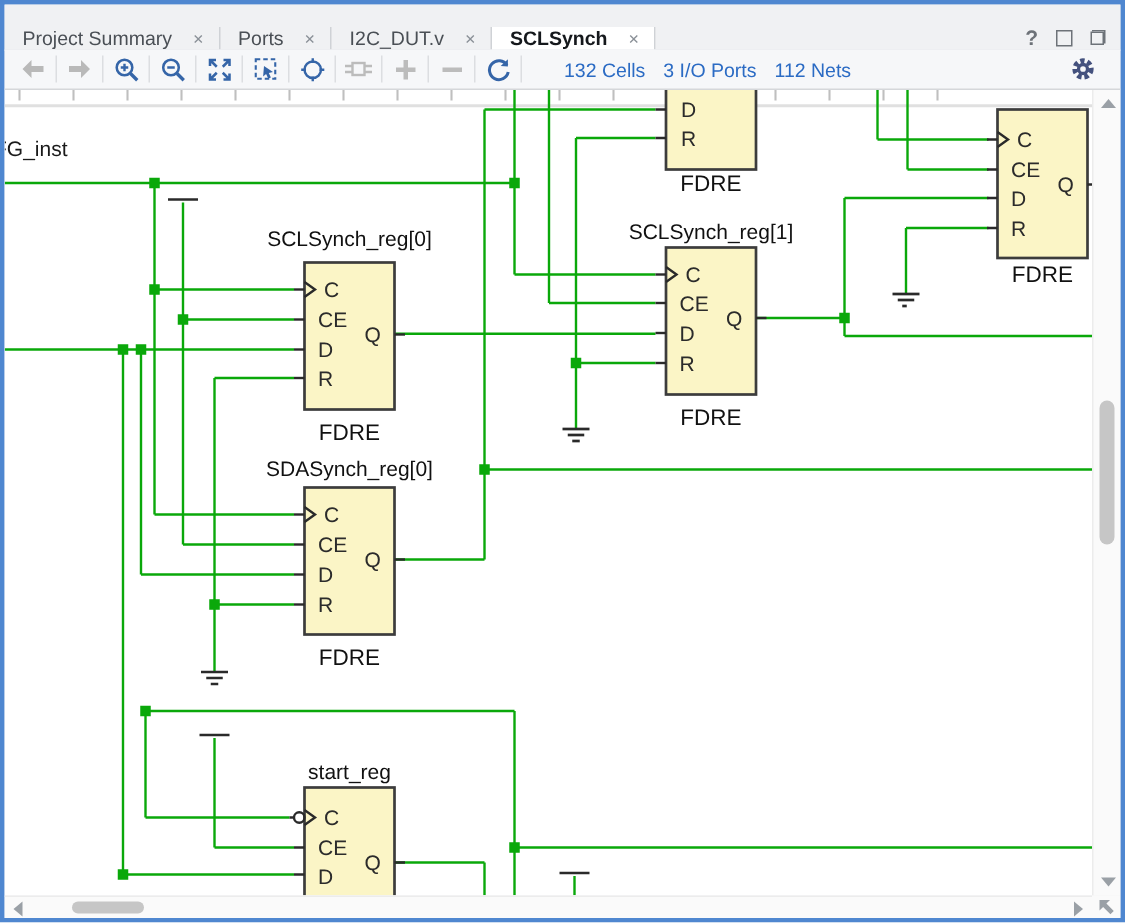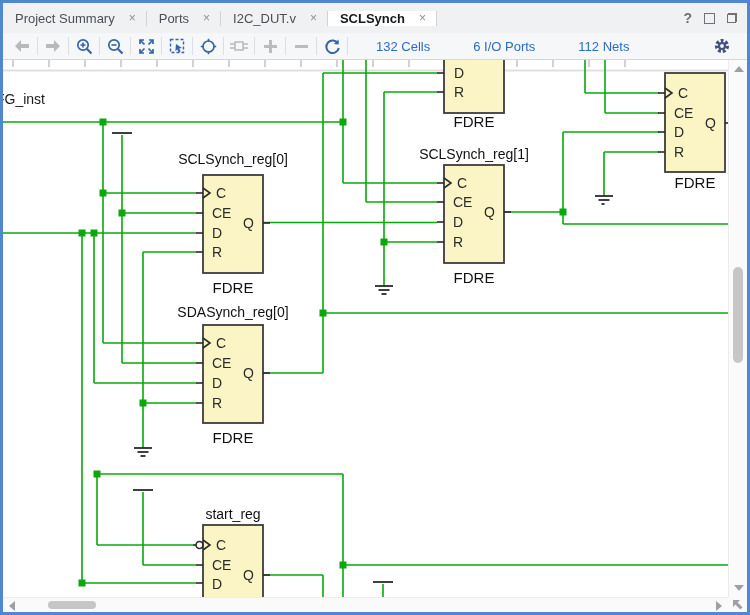--- a/index.html
+++ b/index.html
@@ -1,34 +1,34 @@
 <!DOCTYPE html>
 <html><head>
 <meta charset="utf-8">
 <style>
   html,body{margin:0;padding:0;background:#ffffff;font-family:"Liberation Sans",sans-serif;}
   #window{position:relative;width:750px;height:615px;box-sizing:border-box;border:3px solid #4f87d0;background:#f2f3f5;overflow:hidden;}
   
-  #tabbar{position:absolute;left:0;top:0;width:744px;height:30px;background:#f0f1f3;border-bottom:1px solid #d8dadd;display:flex;align-items:center;}
+  #tabbar{position:absolute;left:0;top:0;width:744px;height:30px;background:#f0f1f3;border-bottom:1px solid #d8dadd;display:flex;align-items:flex-end;}
   .tab{display:flex;align-items:center;padding:0 10px 0 12px;border-right:1px solid #cfd2d6;color:#4a4f55;font-size:13px;white-space:nowrap;cursor:default;}
   .tab .close{margin-left:14px;color:#8a9097;font-size:12px;}
   .tab.active{background:#ffffff;color:#15181c;font-weight:bold;}
   .tab.active .close{font-weight:normal;}
   #winicons{margin-left:auto;display:flex;align-items:center;gap:12px;padding-right:10px;color:#6d7278;}
   #winicons .q{font-size:14px;font-weight:bold;}
   .sq{width:9px;height:9px;border:1.5px solid #6d7278;display:inline-block;}
   .sq2{position:relative;width:10px;height:10px;display:inline-block;}
   .sq2 i{position:absolute;width:7px;height:7px;border:1.5px solid #6d7278;display:block;}
   .sq2 i.b{left:0;bottom:0;background:#f0f1f3;}
   .sq2 i.t{right:0;top:0;}
   
   #toolbar{position:absolute;left:0;top:30px;width:744px;height:27px;background:#f6f7f9;border-bottom:1px solid #d5d7da;display:flex;align-items:center;padding:0 6px;box-sizing:border-box;}
   .tbtn{width:26px;height:22px;display:flex;align-items:center;justify-content:center;}
   .tsep{width:1px;height:18px;background:#dcdee1;margin:0 2px;}
-  #statlinks{display:flex;gap:43px;margin-left:26px;font-size:13px;}
+  #statlinks{display:flex;gap:12px;margin-left:26px;font-size:13px;}
   #statlinks span{color:#2b6bc4;cursor:pointer;}
   #gearbtn{margin-left:auto;margin-right:6px;}
   
   #canvas{position:absolute;left:0;top:57px;width:725px;height:537px;background:#ffffff;overflow:hidden;}
   
   #vscroll{position:absolute;left:725px;top:57px;width:19px;height:537px;background:#fafafa;border-left:1px solid #ececec;box-sizing:border-box;}
   #vthumb{position:absolute;left:4px;top:207px;width:10px;height:96px;background:#c6c6c6;border-radius:5px;}
   #hscroll{position:absolute;left:0;top:594px;width:725px;height:15px;background:#fafafa;border-top:1px solid #ececec;box-sizing:border-box;}
   #hthumb{position:absolute;left:45px;top:3px;width:48px;height:8px;background:#c6c6c6;border-radius:4px;}
   #corner{position:absolute;left:725px;top:594px;width:19px;height:15px;background:#fafafa;display:flex;align-items:center;justify-content:center;}
@@ -163,21 +163,21 @@
     <div class="tbtn">
       <svg width="17" height="17" viewBox="0 0 17 17" fill="none">
           <path d="M14 5.5 A6.3 6.3 0 1 0 14.8 10" stroke="#3565a8" stroke-width="2"></path>
           <path d="M14.6 1.5 L14.6 6.4 L9.8 6.0 Z" fill="#3565a8"></path>
         </svg>
     </div>
     <div class="tsep"></div>
 
     <div id="statlinks">
       <span>132 Cells</span>
-      <span>6 I/O Ports</span>
+      <span>3 I/O Ports</span>
       <span>112 Nets</span>
     </div>
 
     <div id="gearbtn" class="tbtn">
       <svg width="18" height="18" viewBox="0 0 18 18">
           <circle cx="9" cy="9" r="5.4" fill="none" stroke="#44517e" stroke-width="3.4" stroke-dasharray="2.8 1.9"></circle>
           <circle cx="9" cy="9" r="4.1" fill="#44517e"></circle>
           <circle cx="9" cy="9" r="1.9" fill="#f6f7f9"></circle>
         </svg>
     </div>

